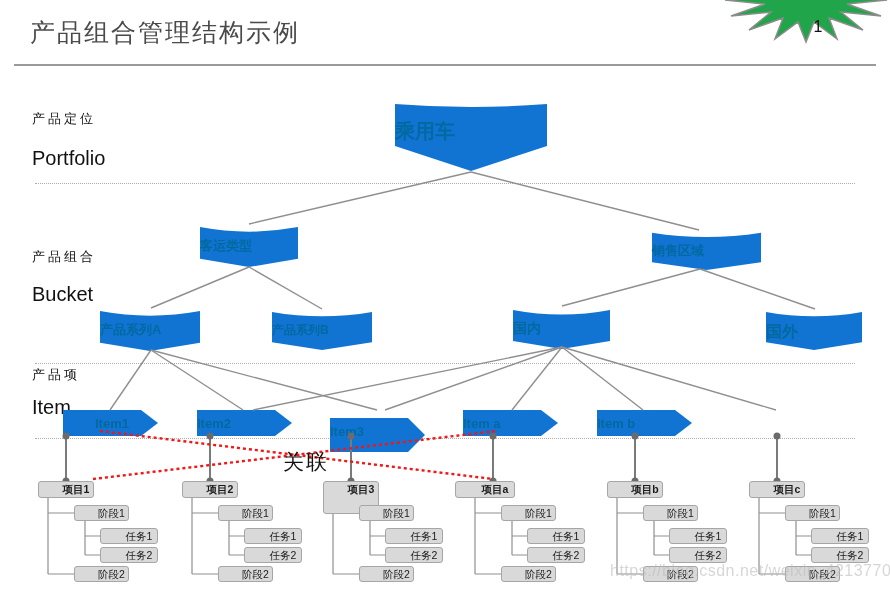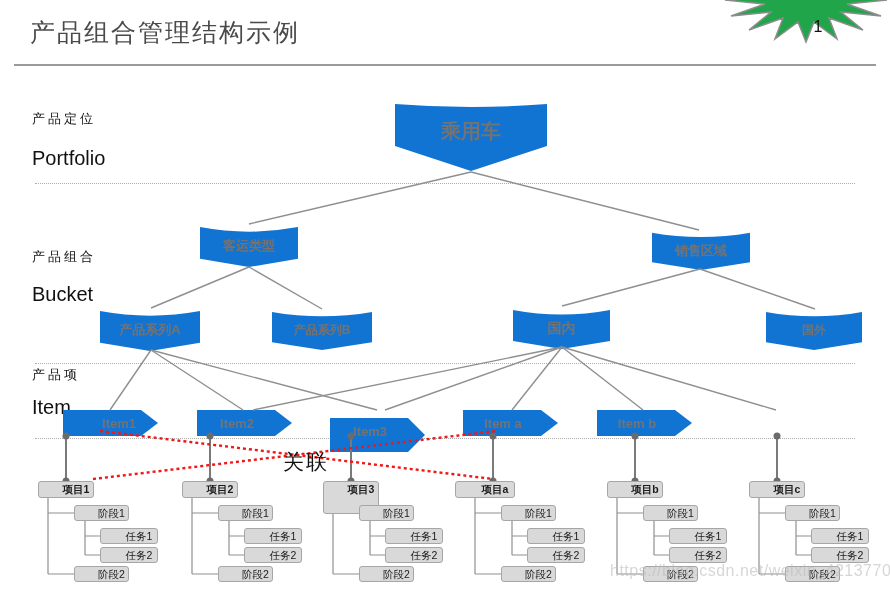--- a/index.html
+++ b/index.html
@@ -15,21 +15,21 @@
   }
   .title-rule{left:14px;top:64px;width:862px;border-top:2px solid #9a9a9a;}
   .dotted-rule{border-top:1px dotted #adadad;left:35px;width:820px;}
   
   .row-label-zh{font-size:13px;color:#111;letter-spacing:3px;}
   .row-label-en{font-size:20px;color:#111;}
   
   .node{position:absolute;}
   .node svg{position:absolute;left:0;top:0;width:100%;height:100%;}
   .node .lbl{
-    position:absolute;left:0;right:0;text-align:center;color:#737373;
+    position:absolute;left:0;right:0;color:#0369a1;
     font-weight:bold;font-size:13px;
   }
   
   .gbox{
     position:absolute;background:#d9d9d9;border:1px solid #a6a6a6;border-radius:3px;
     font-size:10.5px;color:#1a1a1a;text-align:center;line-height:15px;
     box-sizing:border-box;z-index:3;padding-left:20px;
   }
   .gbox.root{font-weight:bold;}
   .relation-label{
@@ -127,21 +127,21 @@
       </svg>
     <span class="lbl" style="top:18px;font-size:20px;">乘用车</span>
   </div>
 
   <div class="node" style="left:200px;top:222px;width:98px;height:45px;">
     <svg viewBox="0 0 100 44" preserveAspectRatio="none">
       <path d="M0,5 Q50,14 100,5 L100,36 L50,44 L0,36 Z" fill="#1274d2"></path>
       </svg>
     <span class="lbl" style="top:15px;">客运类型</span>
   </div>
-  <div class="node" style="left:652px;top:228px;width:98px;height:42px;">
+  <div class="node" style="left:652px;top:228px;width:109px;height:42px;">
     <svg viewBox="0 0 100 44" preserveAspectRatio="none">
       <path d="M0,5 Q50,14 100,5 L100,36 L50,44 L0,36 Z" fill="#1274d2"></path>
       </svg>
     <span class="lbl" style="top:14px;">销售区域</span>
   </div>
 
   <div class="node" style="left:100px;top:306px;width:100px;height:45px;">
     <svg viewBox="0 0 100 44" preserveAspectRatio="none">
       <path d="M0,5 Q50,14 100,5 L100,36 L50,44 L0,36 Z" fill="#1274d2"></path>
       </svg>
@@ -156,21 +156,21 @@
   <div class="node" style="left:513px;top:305px;width:97px;height:44px;">
     <svg viewBox="0 0 100 44" preserveAspectRatio="none">
       <path d="M0,5 Q50,14 100,5 L100,36 L50,44 L0,36 Z" fill="#1274d2"></path>
       </svg>
     <span class="lbl" style="top:15px;font-size:14px;">国内</span>
   </div>
   <div class="node" style="left:766px;top:307px;width:96px;height:43px;">
     <svg viewBox="0 0 100 44" preserveAspectRatio="none">
       <path d="M0,5 Q50,14 100,5 L100,36 L50,44 L0,36 Z" fill="#1274d2"></path>
       </svg>
-    <span class="lbl" style="top:15px;font-size:12px;">国外</span>
+    <span class="lbl" style="top:15px;font-size:16px;">国外</span>
   </div>
 
   <div class="node" style="left:63px;top:410px;width:95px;height:26px;">
     <svg viewBox="0 0 95 26" preserveAspectRatio="none">
       <path d="M0,0 H78 L95,13 L78,26 H0 Z" fill="#1274d2"></path>
       </svg>
     <span class="lbl" style="top:6px;right:15px;padding-left:32px;">Item1</span>
   </div>
   <div class="node" style="left:197px;top:410px;width:95px;height:26px;">
     <svg viewBox="0 0 95 26" preserveAspectRatio="none">

